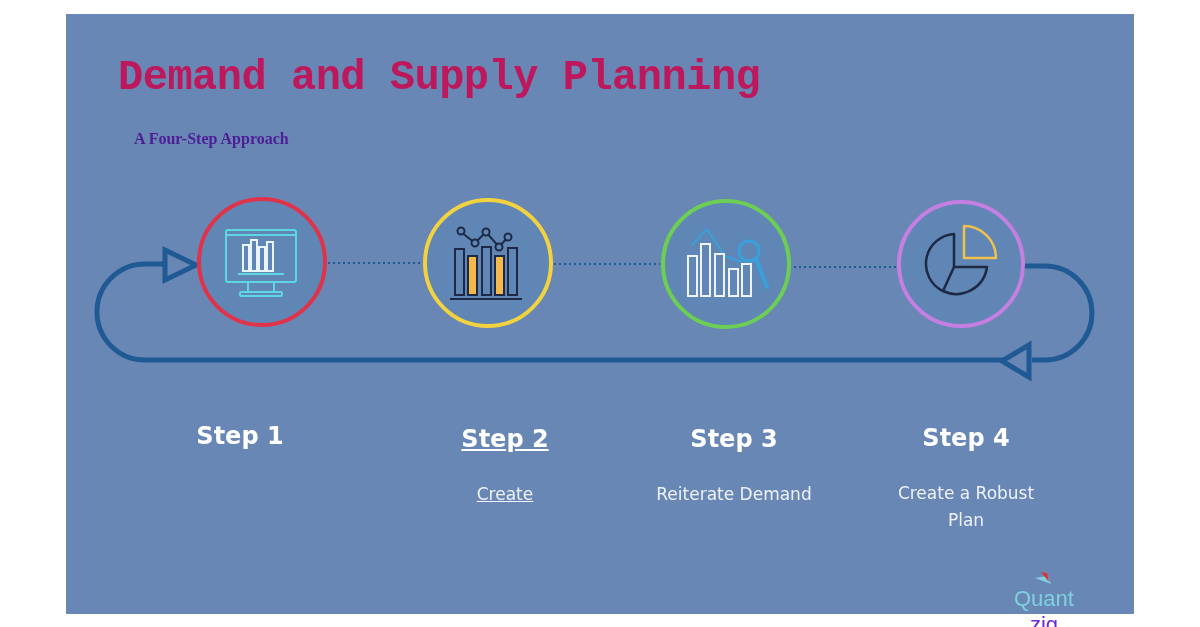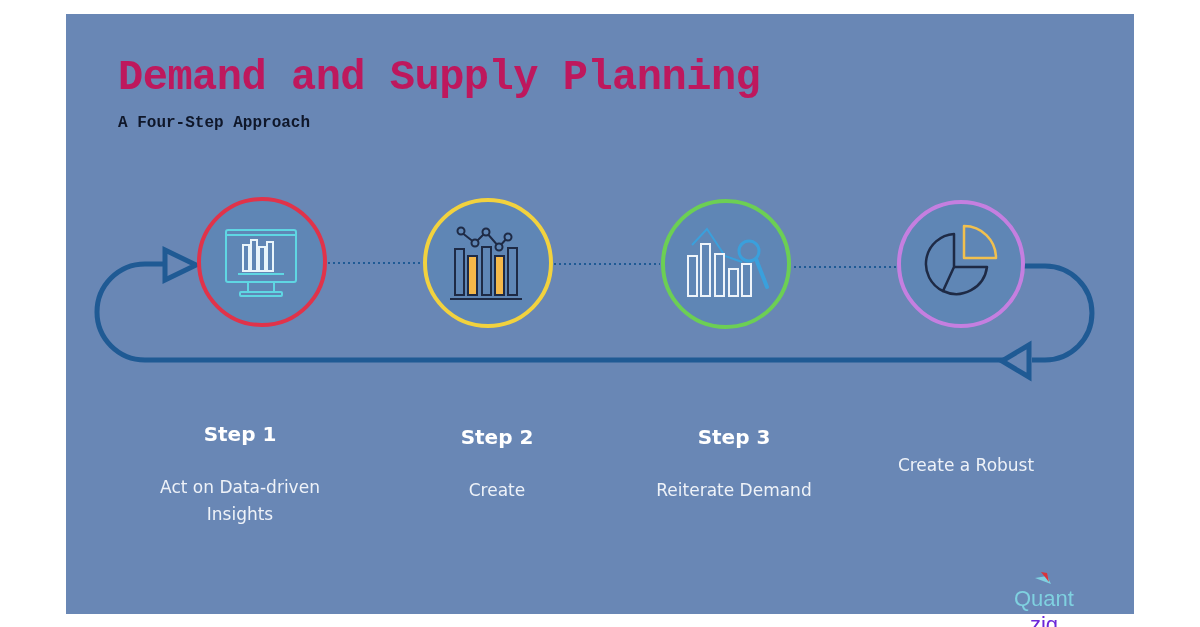--- a/index.html
+++ b/index.html
@@ -1,22 +1,22 @@
 <!DOCTYPE html>
 <html><head>
 <meta charset="utf-8">
 <style>
   html, body { margin:0; padding:0; background:#ffffff; }
   body { width:1200px; height:627px; position:relative; overflow:hidden; font-family:"Liberation Sans", sans-serif; }
   .banner { position:absolute; left:66px; top:14px; width:1068px; height:600px; background:#6987b5; }
   .title { position:absolute; left:118px; top:54px; font-size:42px; font-weight:bold; color:#be185d; font-family:Liberation Mono, monospace; letter-spacing:-0.5px; margin:0; }
-  .subtitle { position:absolute; left:118px; top:114px; font-size:16px; font-weight:bold; color:#0f172a; font-family:Liberation Mono, monospace; margin:0; }
+  .subtitle { position:absolute; left:118px; top:114px; font-size:16px; font-weight:bold; color:#4c1d95; font-family:Liberation Serif, serif; margin:16px; }
   svg.diagram { position:absolute; left:0; top:0; }
   .step { position:absolute; width:220px; text-align:center; color:#ffffff; }
-  .step-title { font-size:20px; font-weight:bold; font-family:"DejaVu Sans", sans-serif; }
+  .step-title { font-size:24px; font-weight:bold; font-family:"DejaVu Sans", sans-serif; }
   .step-desc { margin-top:28px; font-size:17px; line-height:27px; color:#eef2f8; font-family:"DejaVu Sans", sans-serif; font-weight:normal; }
   .logo { position:absolute; left:1014px; top:570px; display:flex; align-items:center; font-size:22px; font-family:"Liberation Sans", sans-serif;flex-direction:column; }
   .logo .q { color:#7fd1e0; }
   .logo .z { color:#6d28d9; }
 </style>
 </head>
 <body>
 
 <div class="banner"></div>
 
@@ -96,43 +96,41 @@
     <g fill="none" stroke-width="2.5" stroke-linejoin="round">
       <path d="M954 234 A30 30 0 0 0 943 291 L954 267 Z" stroke="#1e2a45"></path>
       <path d="M954 267 L987 267 A31 31 0 0 1 943 291" stroke="#1e2a45"></path>
       <path d="M964 226 L964 258 L996 258 A32 32 0 0 0 964 226 Z" stroke="#f2c04e"></path>
     </g>
   </g>
 </svg>
 
 <div class="step" style="left:130px; top:422px;">
   <div class="step-title">Step 1</div>
-  <div class="step-desc">
-    <div>Act on Data-driven</div>
-    <div>Insights</div>
-  </div>
 </div>
 
-<div class="step" style="left:387px; top:425px;">
+<div class="step" style="left:395px; top:425px;text-decoration:underline;">
   <div class="step-title">Step 2</div>
   <div class="step-desc">
     <div>Create</div>
   </div>
 </div>
 
 <div class="step" style="left:624px; top:425px;">
   <div class="step-title">Step 3</div>
   <div class="step-desc">
     <div>Reiterate Demand</div>
   </div>
 </div>
 
 <div class="step" style="left:856px; top:424px;">
+  <div class="step-title">Step 4</div>
   <div class="step-desc">
     <div>Create a Robust</div>
+    <div>Plan</div>
   </div>
 </div>
 
 <div class="logo">
   <svg width="22" height="16" viewBox="0 0 22 16">
     <polygon points="2,8 14,6 18,14" fill="#7fd1e0"></polygon>
     <polygon points="8,2 14,3 16,12" fill="#d9343a"></polygon>
   </svg>
   <span class="q">Quant</span>
     <span class="z">zig</span>

